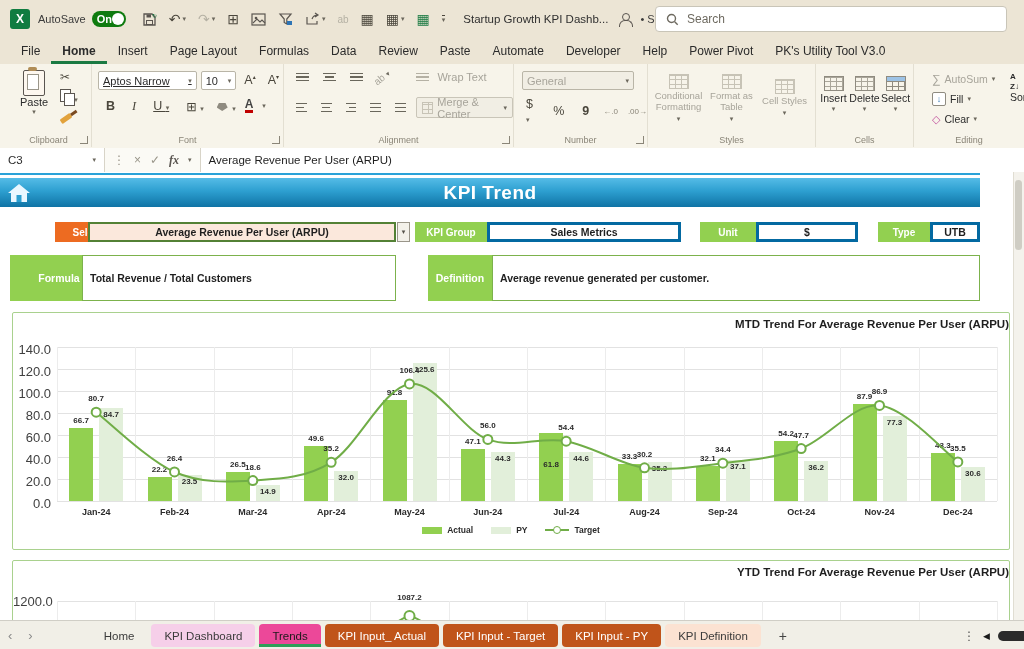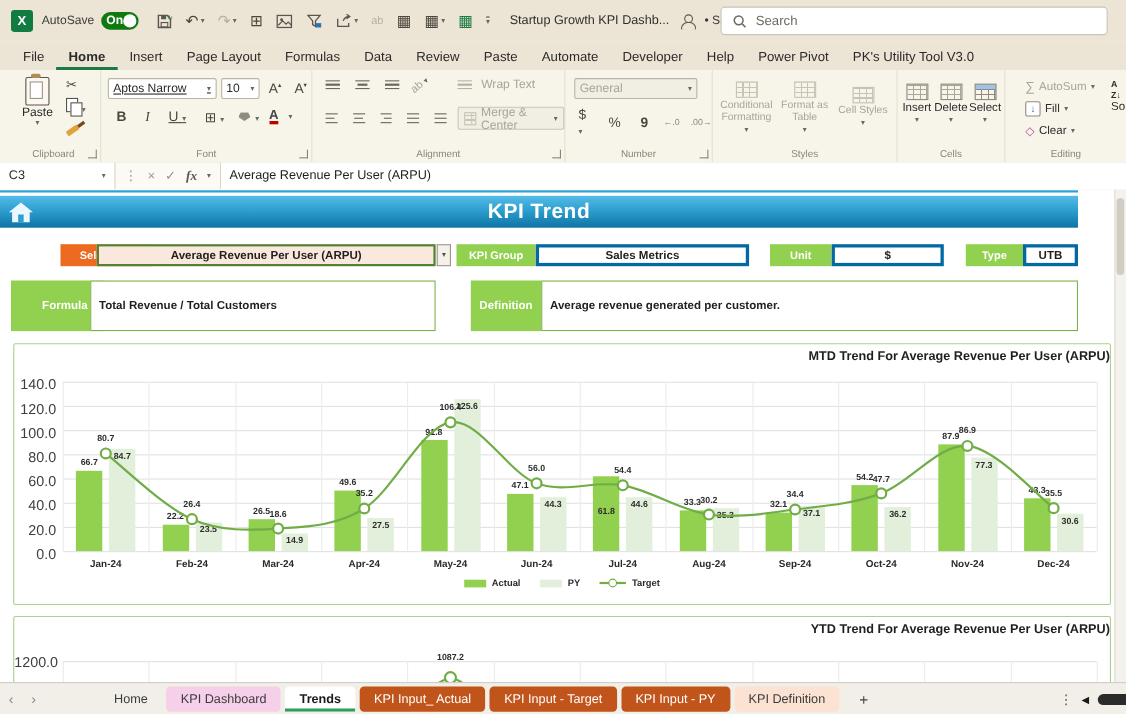--- a/index.html
+++ b/index.html
@@ -115,21 +115,21 @@
 
   .vscroll{position:absolute;right:0;top:0;width:10px;height:448px;background:#f4f2ec;border-left:1px solid #e0ddd2;}
   .vthumb{position:absolute;left:1px;top:8px;width:7px;height:70px;background:#cfcdc4;border-radius:4px;}
 
   
   .tabbar{position:absolute;left:0;top:620px;width:1024px;height:29px;background:#f1efe7;border-top:1px solid #d0cec6;display:flex;align-items:center;}
   .nav-ar{color:#8a8a8a;font-size:13px;margin:0 8px;}
   .sheet-tab{height:23px;display:flex;align-items:center;padding:0 13px;margin:0 2px;border-radius:4px;font-size:11.5px;white-space:nowrap;}
   .st-plain{color:#3b3b3b;}
   .st-pink{background:#f6cfe9;color:#3b3b3b;}
-  .st-active{background:#ffffff;color:#1a1a1a;font-weight:700;box-shadow:inset 0 -3px 0 #2f9e57;border-radius:4px 4px 0 0;}
+  .st-active{background:#ec4899;color:#1a1a1a;font-weight:400;box-shadow:inset 0 -3px 0 #2f9e57;border-radius:4px 4px 0 0;}
   .st-orange{background:#c0541a;color:#fff;}
   .st-peach{background:#fbe2d2;color:#3b3b3b;}
   .addtab{margin-left:16px;color:#444;font-size:14px;}
   .tab-right{position:absolute;right:0;top:0;height:29px;display:flex;align-items:center;gap:8px;padding-right:2px;}
   .hthumb{width:30px;height:10px;background:#2b2b2b;border-radius:5px;margin-right:-6px;}
 </style>
 </head>
 <body>
 
 <div id="app">
@@ -493,21 +493,21 @@
         <div class="cat" style="left: 133.5px; top: 194px;">Feb-24</div>
         <div class="bar" style="left: 212.833px; top: 158.8px; width: 24px; height: 29.2px; background: rgb(146, 208, 80);"></div>
         <div class="bar" style="left: 242.833px; top: 171.6px; width: 24px; height: 16.4px; background: rgb(226, 239, 218);"></div>
         <div class="dlab" style="left: 204.833px; top: 146.8px;">26.5</div>
         <div class="dlab" style="left: 234.833px; top: 173.6px;">14.9</div>
         <div class="dlab" style="left: 219.833px; top: 149.5px;">18.6</div>
         <div class="cat" style="left: 211.833px; top: 194px;">Mar-24</div>
         <div class="bar" style="left: 291.167px; top: 133.4px; width: 24px; height: 54.6px; background: rgb(146, 208, 80);"></div>
         <div class="bar" style="left: 321.167px; top: 157.8px; width: 24px; height: 30.3px; background: rgb(226, 239, 218);"></div>
         <div class="dlab" style="left: 283.167px; top: 121.4px;">49.6</div>
-        <div class="dlab" style="left: 313.167px; top: 159.8px;">27.5</div>
+        <div class="dlab" style="left: 313.167px; top: 159.8px;">32.0</div>
         <div class="dlab" style="left: 298.167px; top: 131.3px;">35.2</div>
         <div class="cat" style="left: 290.167px; top: 194px;">Apr-24</div>
         <div class="bar" style="left: 369.5px; top: 87px; width: 24px; height: 101px; background: rgb(146, 208, 80);"></div>
         <div class="bar" style="left: 399.5px; top: 49.8px; width: 24px; height: 138.2px; background: rgb(226, 239, 218);"></div>
         <div class="dlab" style="left: 361.5px; top: 75px;">91.8</div>
         <div class="dlab" style="left: 391.5px; top: 51.8px;">125.6</div>
         <div class="dlab" style="left: 376.5px; top: 53px;">106.4</div>
         <div class="cat" style="left: 368.5px; top: 194px;">May-24</div>
         <div class="bar" style="left: 447.833px; top: 136.2px; width: 24px; height: 51.8px; background: rgb(146, 208, 80);"></div>
         <div class="bar" style="left: 477.833px; top: 139.3px; width: 24px; height: 48.7px; background: rgb(226, 239, 218);"></div>

